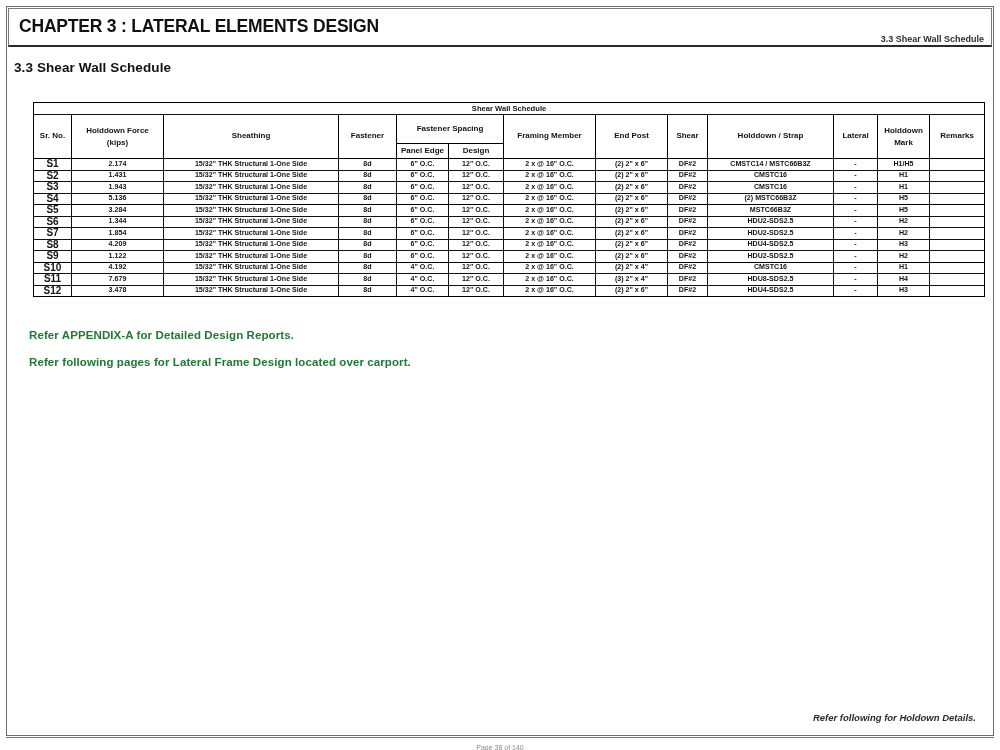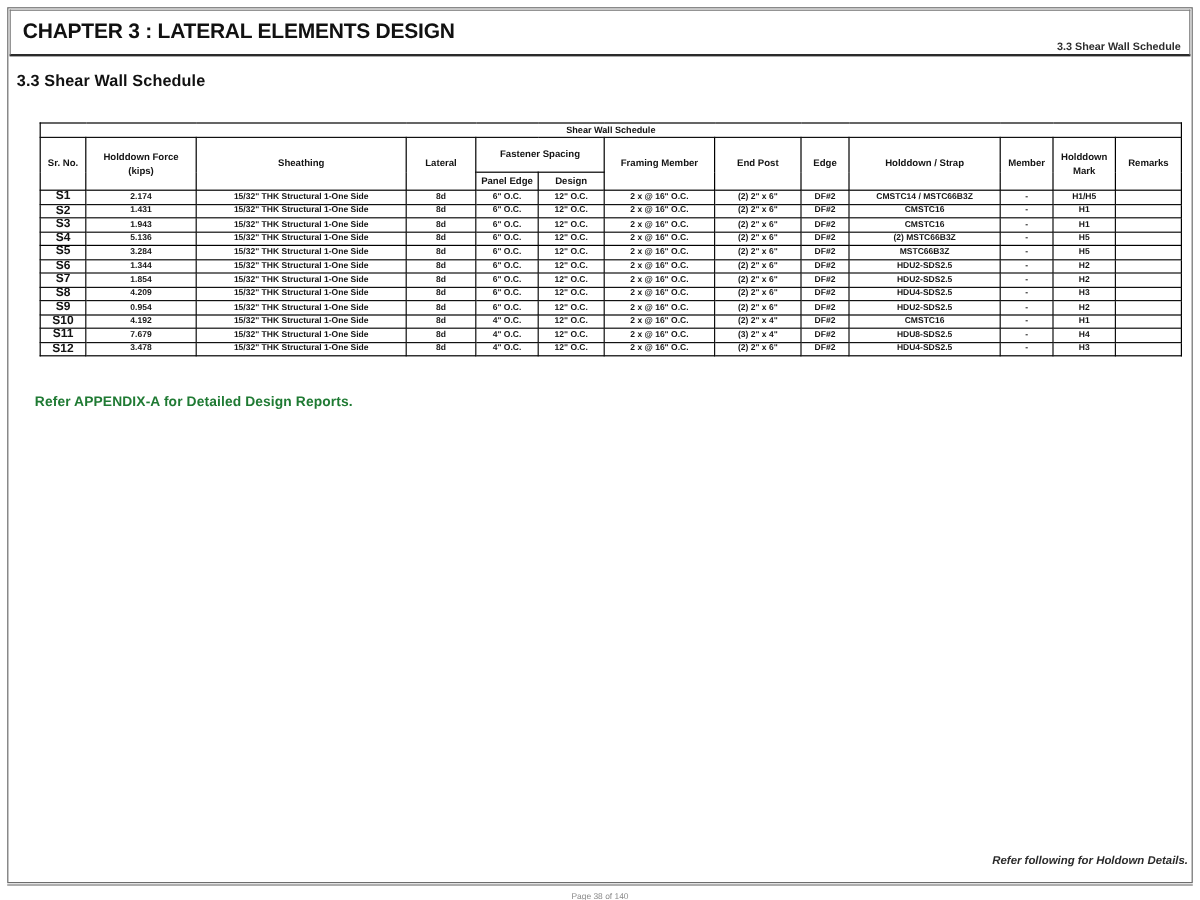--- a/index.html
+++ b/index.html
@@ -146,21 +146,21 @@
     color: #1f7a33;
     letter-spacing: 0.1px;
     white-space: nowrap;
   }
   .note-1 { top: 329px; }
   .note-2 { top: 356px; }
 
   
   .footer-note {
     position: absolute;
-    right: 10px;
+    right: 24px;
     bottom: 27px;
     font-size: 9.5px;
     font-style: italic;
     font-weight: bold;
     color: #2b2b2b;
     white-space: nowrap;
   }
   .footer-rule {
     position: absolute;
     left: 6px;
@@ -217,27 +217,27 @@
         </tr>
         <tr class="hdr">
           <th rowspan="2" class="hdr-thick-l">Sr. No.</th>
           <th rowspan="2">
             <div class="hdr-two-line">
               <div>Holddown Force</div>
               <div>(kips)</div>
             </div>
           </th>
           <th rowspan="2">Sheathing</th>
-          <th rowspan="2">Lateral</th>
+          <th rowspan="2">Fastener</th>
           <th colspan="2">Fastener Spacing</th>
           <th rowspan="2">Framing Member</th>
           <th rowspan="2">End Post</th>
-          <th rowspan="2">Edge</th>
+          <th rowspan="2">Shear</th>
           <th rowspan="2">Holddown / Strap</th>
-          <th rowspan="2">Member</th>
+          <th rowspan="2">Lateral</th>
           <th rowspan="2">
             <div class="hdr-two-line">
               <div>Holddown</div>
               <div>Mark</div>
             </div>
           </th>
           <th rowspan="2" class="hdr-thick-r">Remarks</th>
         </tr>
         <tr class="hdr2">
           <th>Panel Edge</th>
@@ -360,21 +360,21 @@
             <td>2 x @ 16" O.C.</td>
             <td>(2) 2" x 6"</td>
             <td>DF#2</td>
             <td>HDU4-SDS2.5</td>
             <td>-</td>
             <td>H3</td>
             <td class="thick-r"></td>
           </tr>
           <tr class="data band-end">
             <td class="c-sr thick-l">S9</td>
-            <td>0.954</td>
+            <td>1.122</td>
             <td>15/32" THK Structural 1-One Side</td>
             <td>8d</td>
             <td>6" O.C.</td>
             <td>12" O.C.</td>
             <td>2 x @ 16" O.C.</td>
             <td>(2) 2" x 6"</td>
             <td>DF#2</td>
             <td>HDU2-SDS2.5</td>
             <td>-</td>
             <td>H2</td>
@@ -423,18 +423,19 @@
             <td>HDU4-SDS2.5</td>
             <td>-</td>
             <td>H3</td>
             <td class="thick-r"></td>
           </tr>
         </tbody>
     </table>
   </div>
 
   <div class="note note-1">Refer APPENDIX-A for Detailed Design Reports.</div>
+  <div class="note note-2">Refer following pages for Lateral Frame Design located over carport.</div>
 
   <div class="footer-note">Refer following for Holdown Details.</div>
   <div class="footer-rule"></div>
   <div class="page-number">Page 38 of 140</div>
 
 </div>
 
 </body></html>

